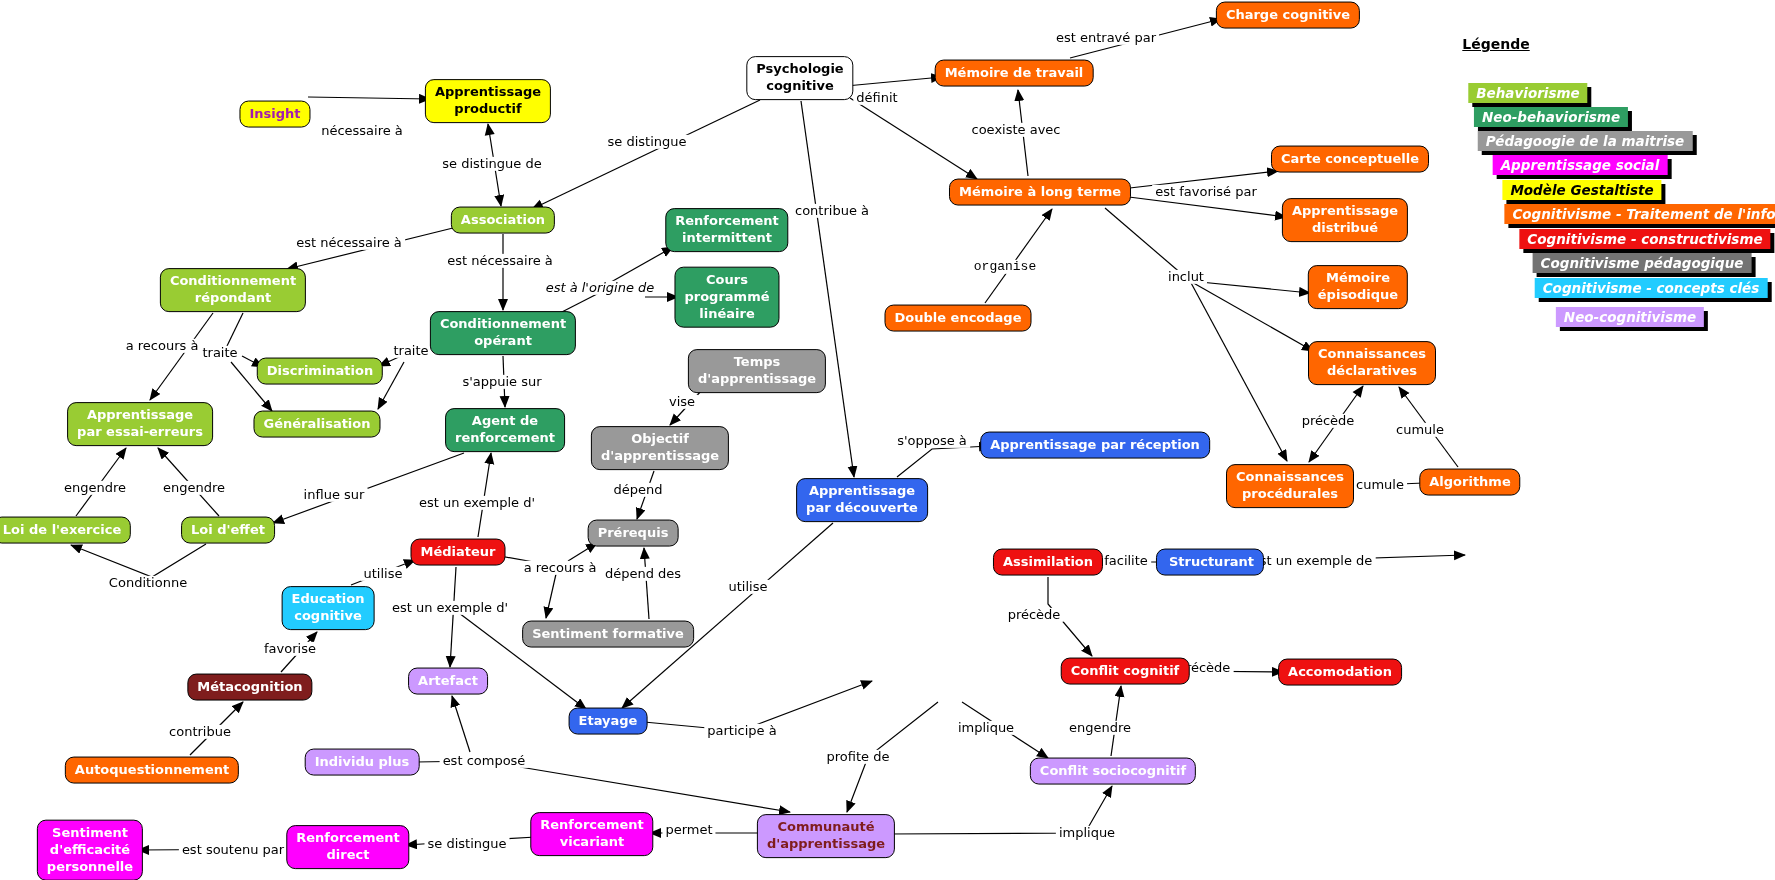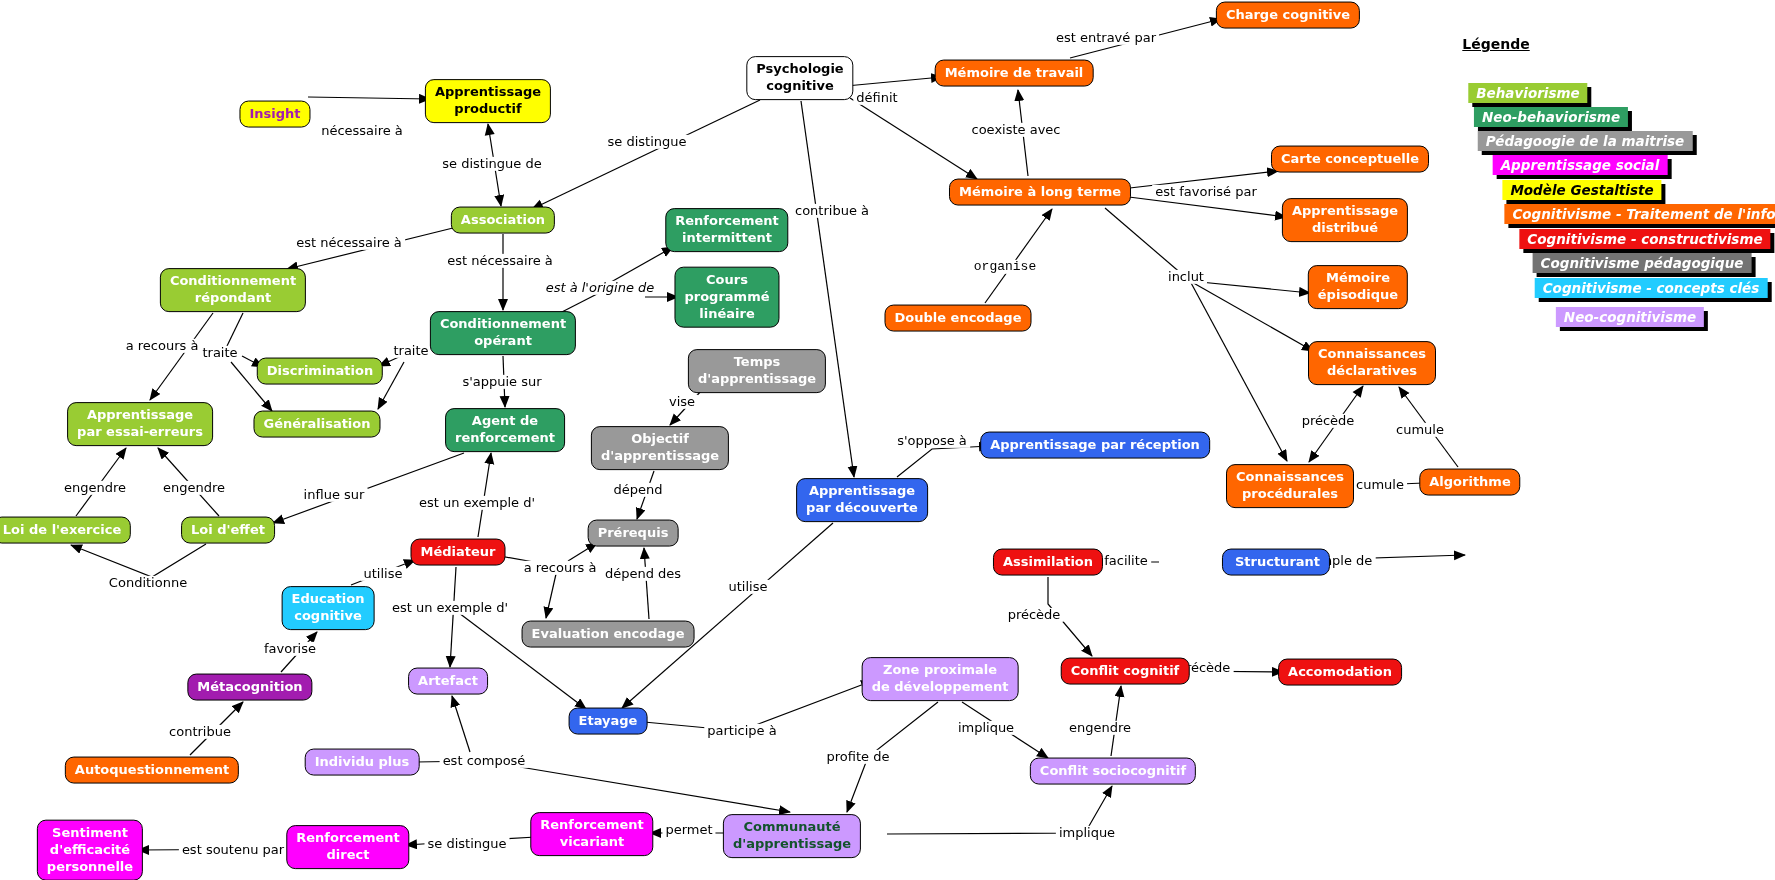--- a/index.html
+++ b/index.html
@@ -160,38 +160,36 @@
     <div class="node" style="left: 958px; top: 318px; background: rgb(255, 102, 0); color: rgb(255, 255, 255);">Double encodage</div>
     <div class="node" style="left: 1372px; top: 363px; background: rgb(255, 102, 0); color: rgb(255, 255, 255);">Connaissances
 déclaratives</div>
     <div class="node" style="left: 1290px; top: 486px; background: rgb(255, 102, 0); color: rgb(255, 255, 255);">Connaissances
 procédurales</div>
     <div class="node" style="left: 1470px; top: 482px; background: rgb(255, 102, 0); color: rgb(255, 255, 255);">Algorithme</div>
     <div class="node" style="left: 1095px; top: 445px; background: rgb(51, 102, 238); color: rgb(255, 255, 255);">Apprentissage par réception</div>
     <div class="node" style="left: 862px; top: 500px; background: rgb(51, 102, 238); color: rgb(255, 255, 255);">Apprentissage
 par découverte</div>
     <div class="node" style="left: 1048px; top: 562px; background: rgb(238, 17, 17); color: rgb(255, 255, 255);">Assimilation</div>
-    <div class="node" style="left: 1276px; top: 562px; background: rgb(51, 102, 238); color: rgb(255, 255, 255); padding-left: 12px;">Structurant</div>
+    <div class="node" style="left: 1210px; top: 562px; background: rgb(51, 102, 238); color: rgb(255, 255, 255); padding-left: 12px;">Structurant</div>
     <div class="node" style="left: 1125px; top: 671px; background: rgb(238, 17, 17); color: rgb(255, 255, 255);">Conflit cognitif</div>
     <div class="node" style="left: 1340px; top: 672px; background: rgb(238, 17, 17); color: rgb(255, 255, 255);">Accomodation</div>
     <div class="node" style="left: 1113px; top: 771px; background: rgb(204, 153, 255); color: rgb(255, 255, 255);">Conflit sociocognitif</div>
-    <div class="node" style="left: 940px; top: 679px; background: rgb(204, 153, 255); color: rgb(255, 255, 255);">Zone proximale
-de développement</div>
-    <div class="node" style="left: 792px; top: 836px; background: rgb(204, 153, 255); color: #14532d;">Communauté
+    <div class="node" style="left: 826px; top: 836px; background: rgb(204, 153, 255); color: #7f1d1d;">Communauté
 d'apprentissage</div>
     <div class="node" style="left: 608px; top: 721px; background: rgb(51, 102, 238); color: rgb(255, 255, 255);">Etayage</div>
     <div class="node" style="left: 592px; top: 834px; background: rgb(255, 0, 255); color: rgb(255, 255, 255);">Renforcement
 vicariant</div>
     <div class="node" style="left: 348px; top: 847px; background: rgb(255, 0, 255); color: rgb(255, 255, 255);">Renforcement
 direct</div>
     <div class="node" style="left: 90px; top: 850px; background: rgb(255, 0, 255); color: rgb(255, 255, 255);">Sentiment
 d'efficacité
 personnelle</div>
     <div class="node" style="left: 152px; top: 770px; background: rgb(255, 102, 0); color: rgb(255, 255, 255);">Autoquestionnement</div>
-    <div class="node" style="left: 250px; top: 687px; background: #a21caf; color: rgb(255, 255, 255);">Métacognition</div>
+    <div class="node" style="left: 250px; top: 687px; background: #7f1d1d; color: rgb(255, 255, 255);">Métacognition</div>
     <div class="node" style="left: 328px; top: 608px; background: rgb(34, 204, 255); color: rgb(255, 255, 255);">Education
 cognitive</div>
     <div class="node" style="left: 458px; top: 552px; background: rgb(238, 17, 17); color: rgb(255, 255, 255);">Médiateur</div>
     <div class="node" style="left: 448px; top: 681px; background: rgb(204, 153, 255); color: rgb(255, 255, 255);">Artefact</div>
     <div class="node" style="left: 362px; top: 762px; background: rgb(204, 153, 255); color: rgb(255, 255, 255);">Individu plus</div>
     <div class="node" style="left: 503px; top: 220px; background: rgb(153, 204, 51); color: rgb(255, 255, 255);">Association</div>
     <div class="node" style="left: 233px; top: 290px; background: rgb(153, 204, 51); color: rgb(255, 255, 255);">Conditionnement
 répondant</div>
     <div class="node" style="left: 320px; top: 371px; background: rgb(153, 204, 51); color: rgb(255, 255, 255);">Discrimination</div>
     <div class="node" style="left: 317px; top: 424px; background: rgb(153, 204, 51); color: rgb(255, 255, 255);">Généralisation</div>
@@ -204,21 +202,21 @@
     <div class="node" style="left: 727px; top: 230px; background: rgb(46, 158, 98); color: rgb(255, 255, 255);">Renforcement
 intermittent</div>
     <div class="node" style="left: 727px; top: 297px; background: rgb(46, 158, 98); color: rgb(255, 255, 255);">Cours
 programmé
 linéaire</div>
     <div class="node" style="left: 757px; top: 371px; background: rgb(153, 153, 153); color: rgb(255, 255, 255);">Temps
 d'apprentissage</div>
     <div class="node" style="left: 660px; top: 448px; background: rgb(153, 153, 153); color: rgb(255, 255, 255);">Objectif
 d'apprentissage</div>
     <div class="node" style="left: 633px; top: 533px; background: rgb(153, 153, 153); color: rgb(255, 255, 255);">Prérequis</div>
-    <div class="node" style="left: 608px; top: 634px; background: rgb(153, 153, 153); color: rgb(255, 255, 255);">Evaluation encodage</div>
+    <div class="node" style="left: 608px; top: 634px; background: rgb(153, 153, 153); color: rgb(255, 255, 255);">Sentiment formative</div>
     <div class="node" style="left: 505px; top: 430px; background: rgb(46, 158, 98); color: rgb(255, 255, 255);">Agent de
 renforcement</div>
     <div class="legend-item" style="left: 1528px; top: 93px; background: rgb(153, 204, 51); color: rgb(255, 255, 255);">Behaviorisme</div>
     <div class="legend-item" style="left: 1551px; top: 117px; background: rgb(46, 158, 98); color: rgb(255, 255, 255);">Neo-behaviorisme</div>
     <div class="legend-item" style="left: 1585px; top: 141px; background: rgb(153, 153, 153); color: rgb(255, 255, 255);">Pédagoogie de la maitrise</div>
     <div class="legend-item" style="left: 1580px; top: 165px; background: rgb(255, 0, 255); color: rgb(255, 255, 255);">Apprentissage social</div>
     <div class="legend-item" style="left: 1582px; top: 190px; background: rgb(255, 255, 0); color: rgb(0, 0, 0);">Modèle Gestaltiste</div>
     <div class="legend-item" style="left: 1644px; top: 214px; background: rgb(255, 102, 0); color: rgb(255, 255, 255);">Cognitivisme - Traitement de l'info</div>
     <div class="legend-item" style="left: 1645px; top: 239px; background: rgb(238, 17, 17); color: rgb(255, 255, 255);">Cognitivisme - constructivisme</div>
     <div class="legend-item" style="left: 1642px; top: 263px; background: #737373; color: rgb(255, 255, 255);">Cognitivisme pédagogique</div>

